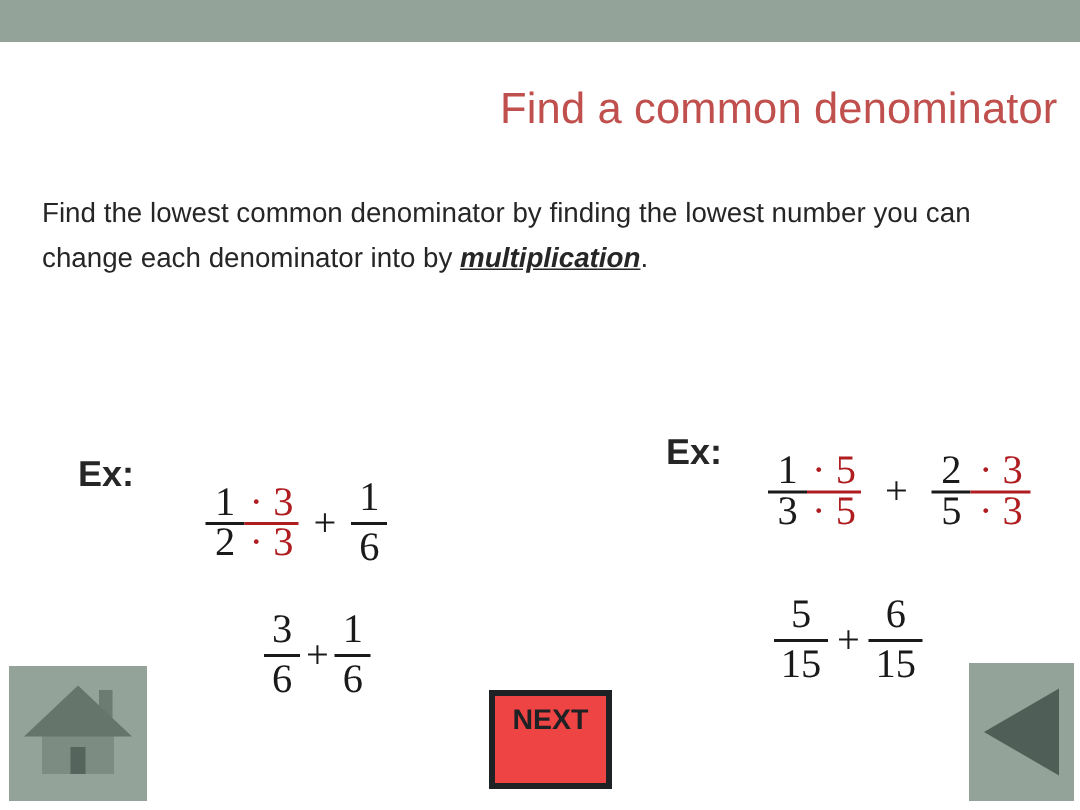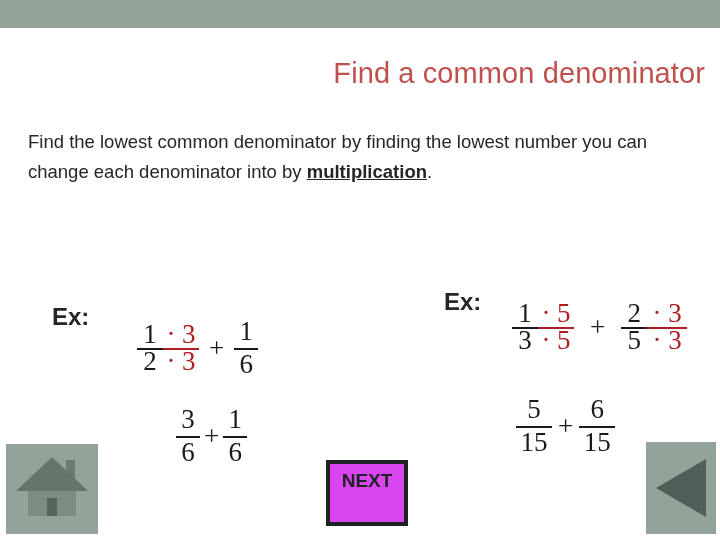--- a/index.html
+++ b/index.html
@@ -45,20 +45,21 @@
     position: absolute;
     left: 28px;
     top: 127px;
     width: 648px;
     font-size: 18.5px;
     line-height: 30px;
     color: #262626;
   }
   .body-text .emph {
     font-weight: bold;
+    font-style: italic;
     text-decoration: underline;
     margin-top: 16px;
   }
 
   
   .ex-label {
     position: absolute;
     font-size: 24px;
     font-weight: bold;
     color: #262626;
@@ -146,21 +147,21 @@
   .home-icon-svg,
   .back-icon-svg { display: block; }
 
   
   .next-step-btn {
     position: absolute;
     left: 326px;
     top: 460px;
     width: 82px;
     height: 66px;
-    background: #d946ef;
+    background: #ef4444;
     border: 4px solid #1f2224;
     box-sizing: border-box;
     color: #1f2224;
     font-size: 19px;
     font-weight: bold;
     line-height: 27px;
     text-align: center;
     padding-top: 3px;
     cursor: pointer;
     user-select: none;

